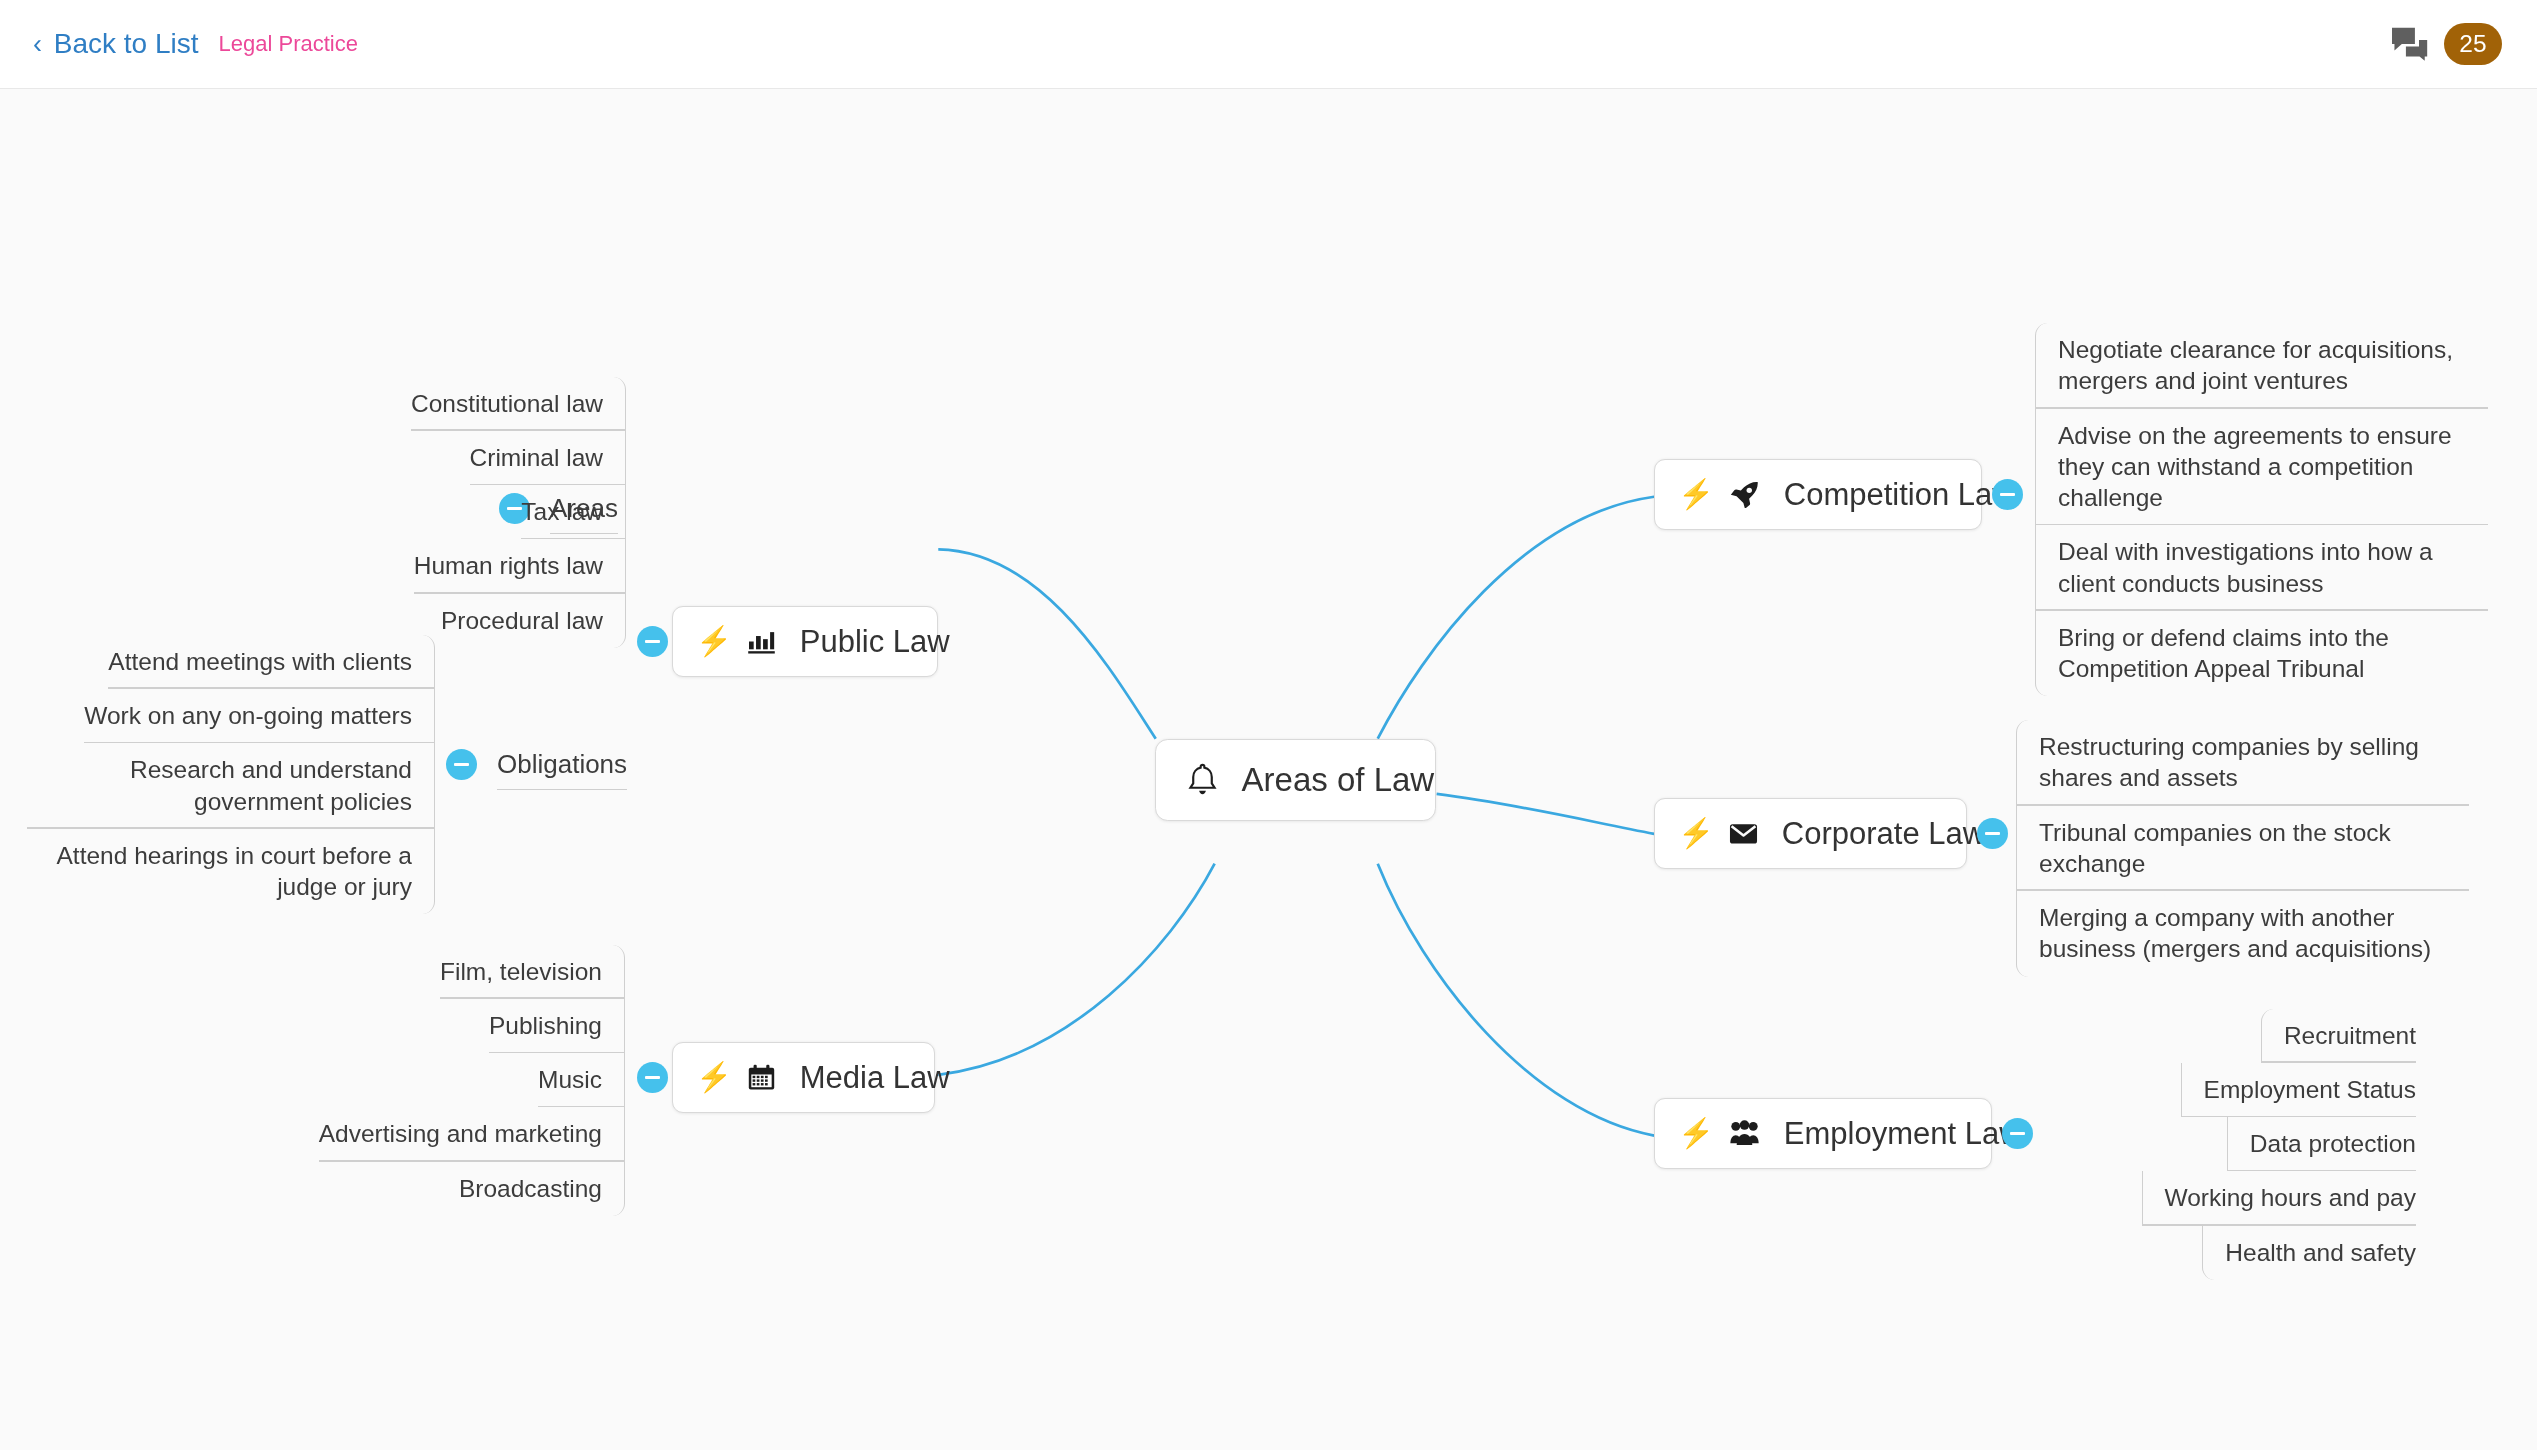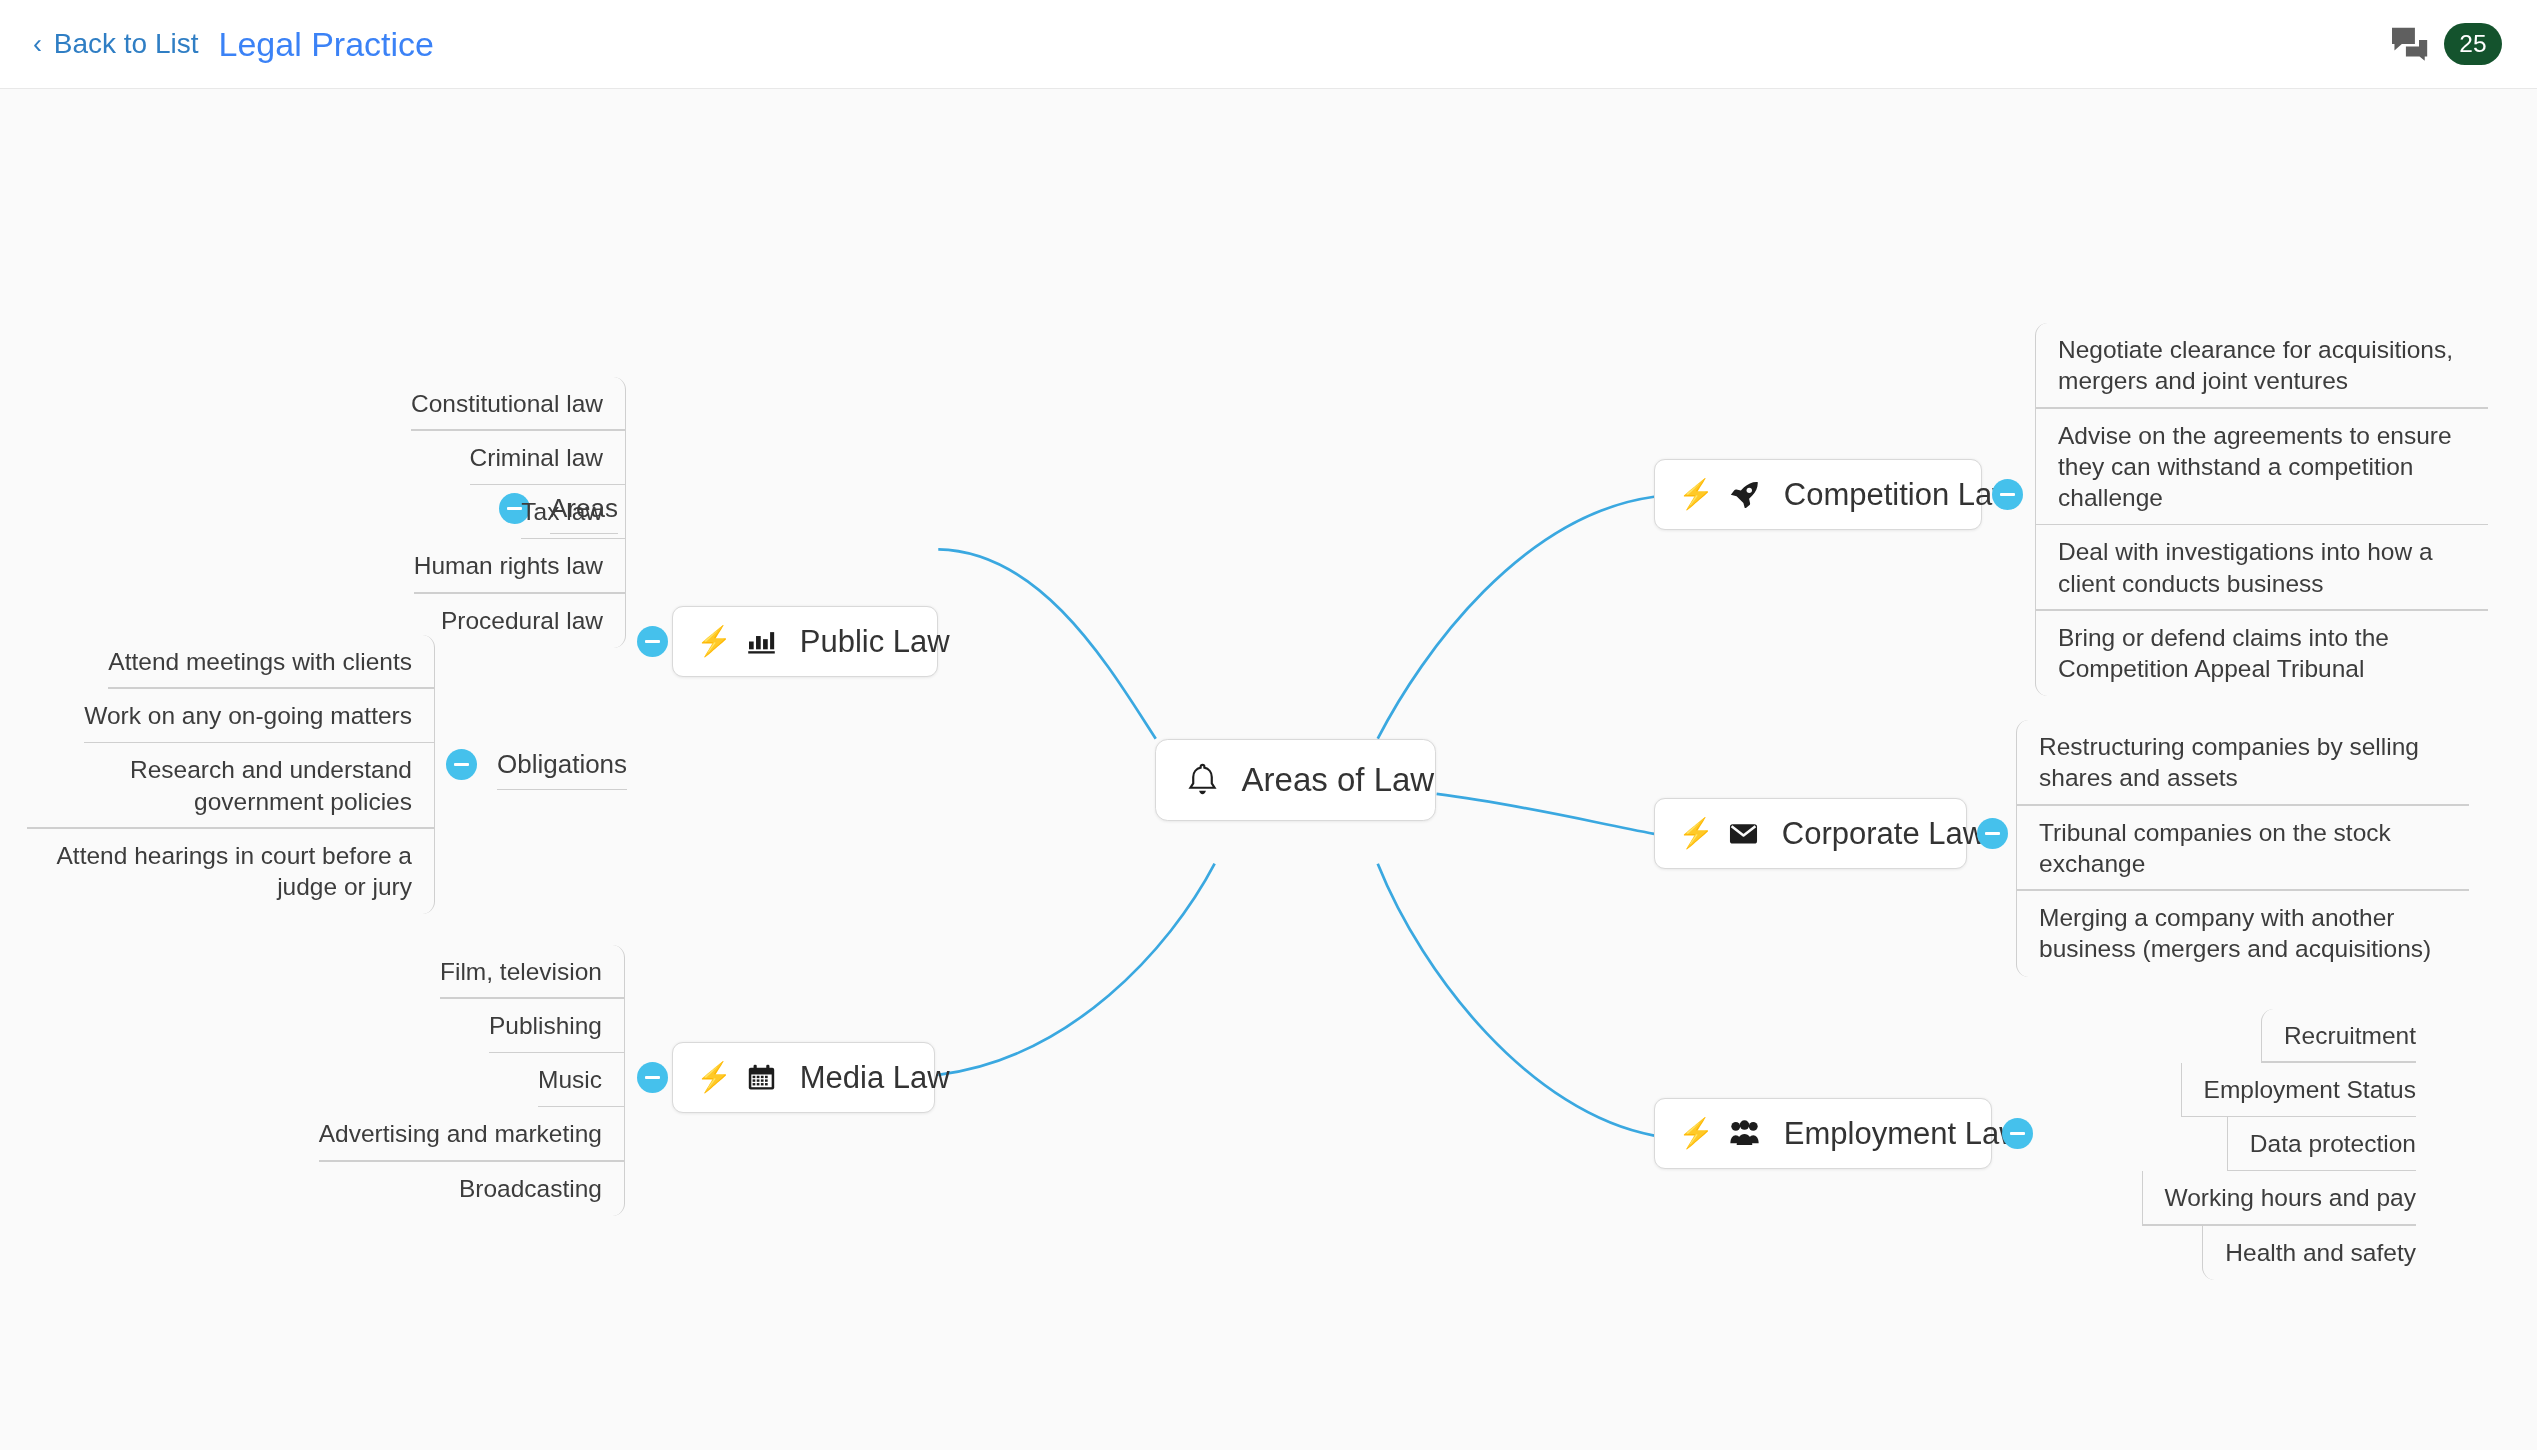--- a/index.html
+++ b/index.html
@@ -26,32 +26,32 @@
     cursor: pointer;
     white-space: nowrap;
   }
   .chev {
     font-size: 27px; color: #2f7ec4;
     margin-right: 11.8px; line-height: 1;
     display: inline-block;
   }
   .page-title {
     margin-left: 20px;
-    font-size: 34px;
-    color: #3b82f6;
+    font-size: 22px;
+    color: #ec4899;
     white-space: nowrap;
   }
   .header-right {
     position: absolute; right: 36px; top: 50%;
     transform: translateY(-50%);
     display: flex; align-items: center; gap: 13.6px;
   }
   .comment-icon { width: 40px; height: 36px; display: block; }
   .badge {
-    background: #14532d; color: #fff;
+    background: #a16207; color: #fff;
     border-radius: 23.6px;
     min-width: 58px; height: 42px;
     display: flex; align-items: center; justify-content: center;
     font-size: 24.5px; padding: 0 12.7px;
   }
 
   
   .canvas {
     position: absolute; top: 89px; left: 0;
     width: 2538px; height: 1361px;

